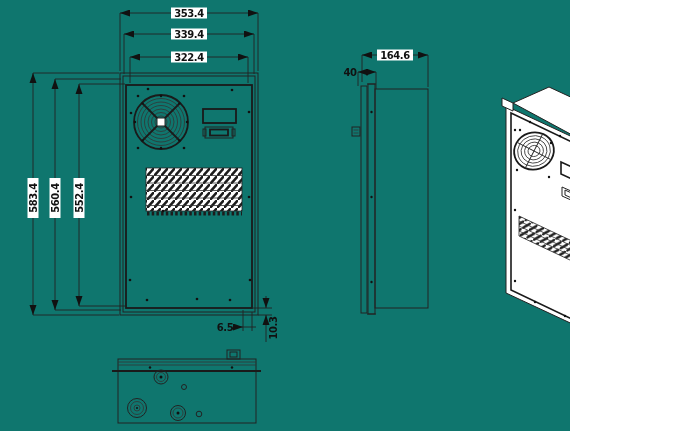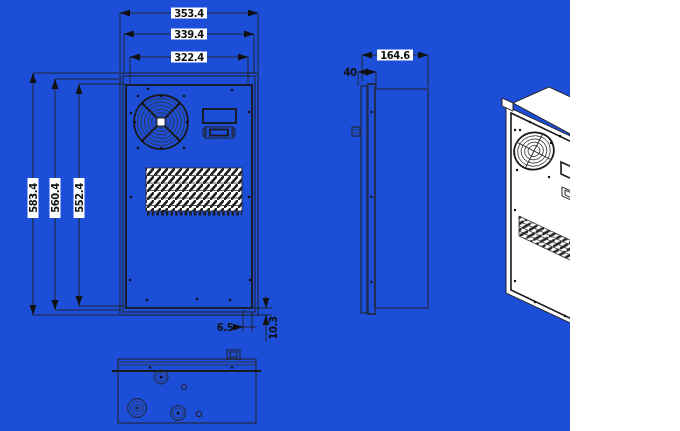--- a/index.html
+++ b/index.html
@@ -1,16 +1,16 @@
 <!DOCTYPE html>
 <html><head>
 <meta charset="utf-8">
 <style>
   html,body{margin:0;padding:0;background:#fff;}
-  .canvas{width:570px;height:431px;background:#1d4ed8;position:relative;overflow:hidden;}
+  .canvas{width:570px;height:431px;background:#0f766e;position:relative;overflow:hidden;}
   svg{display:block;}
   .ln{stroke:#222;stroke-width:1;fill:none;}
   .ln2{stroke:#1a1a1a;stroke-width:1.8;fill:none;}
   .lnw{stroke:#222;stroke-width:1;fill:#fff;}
   .ln2w{stroke:#1a1a1a;stroke-width:1.6;fill:#fff;}
   .thin{stroke:#333;stroke-width:0.8;fill:none;}
   .dim{stroke:#222;stroke-width:0.9;fill:none;}
   .dot{fill:#111;stroke:none;}
   .bg{fill:#fff;stroke:none;}
   .lbl{font-family:"DejaVu Sans",sans-serif;font-size:10px;font-weight:bold;fill:#111;letter-spacing:-0.4px;}

